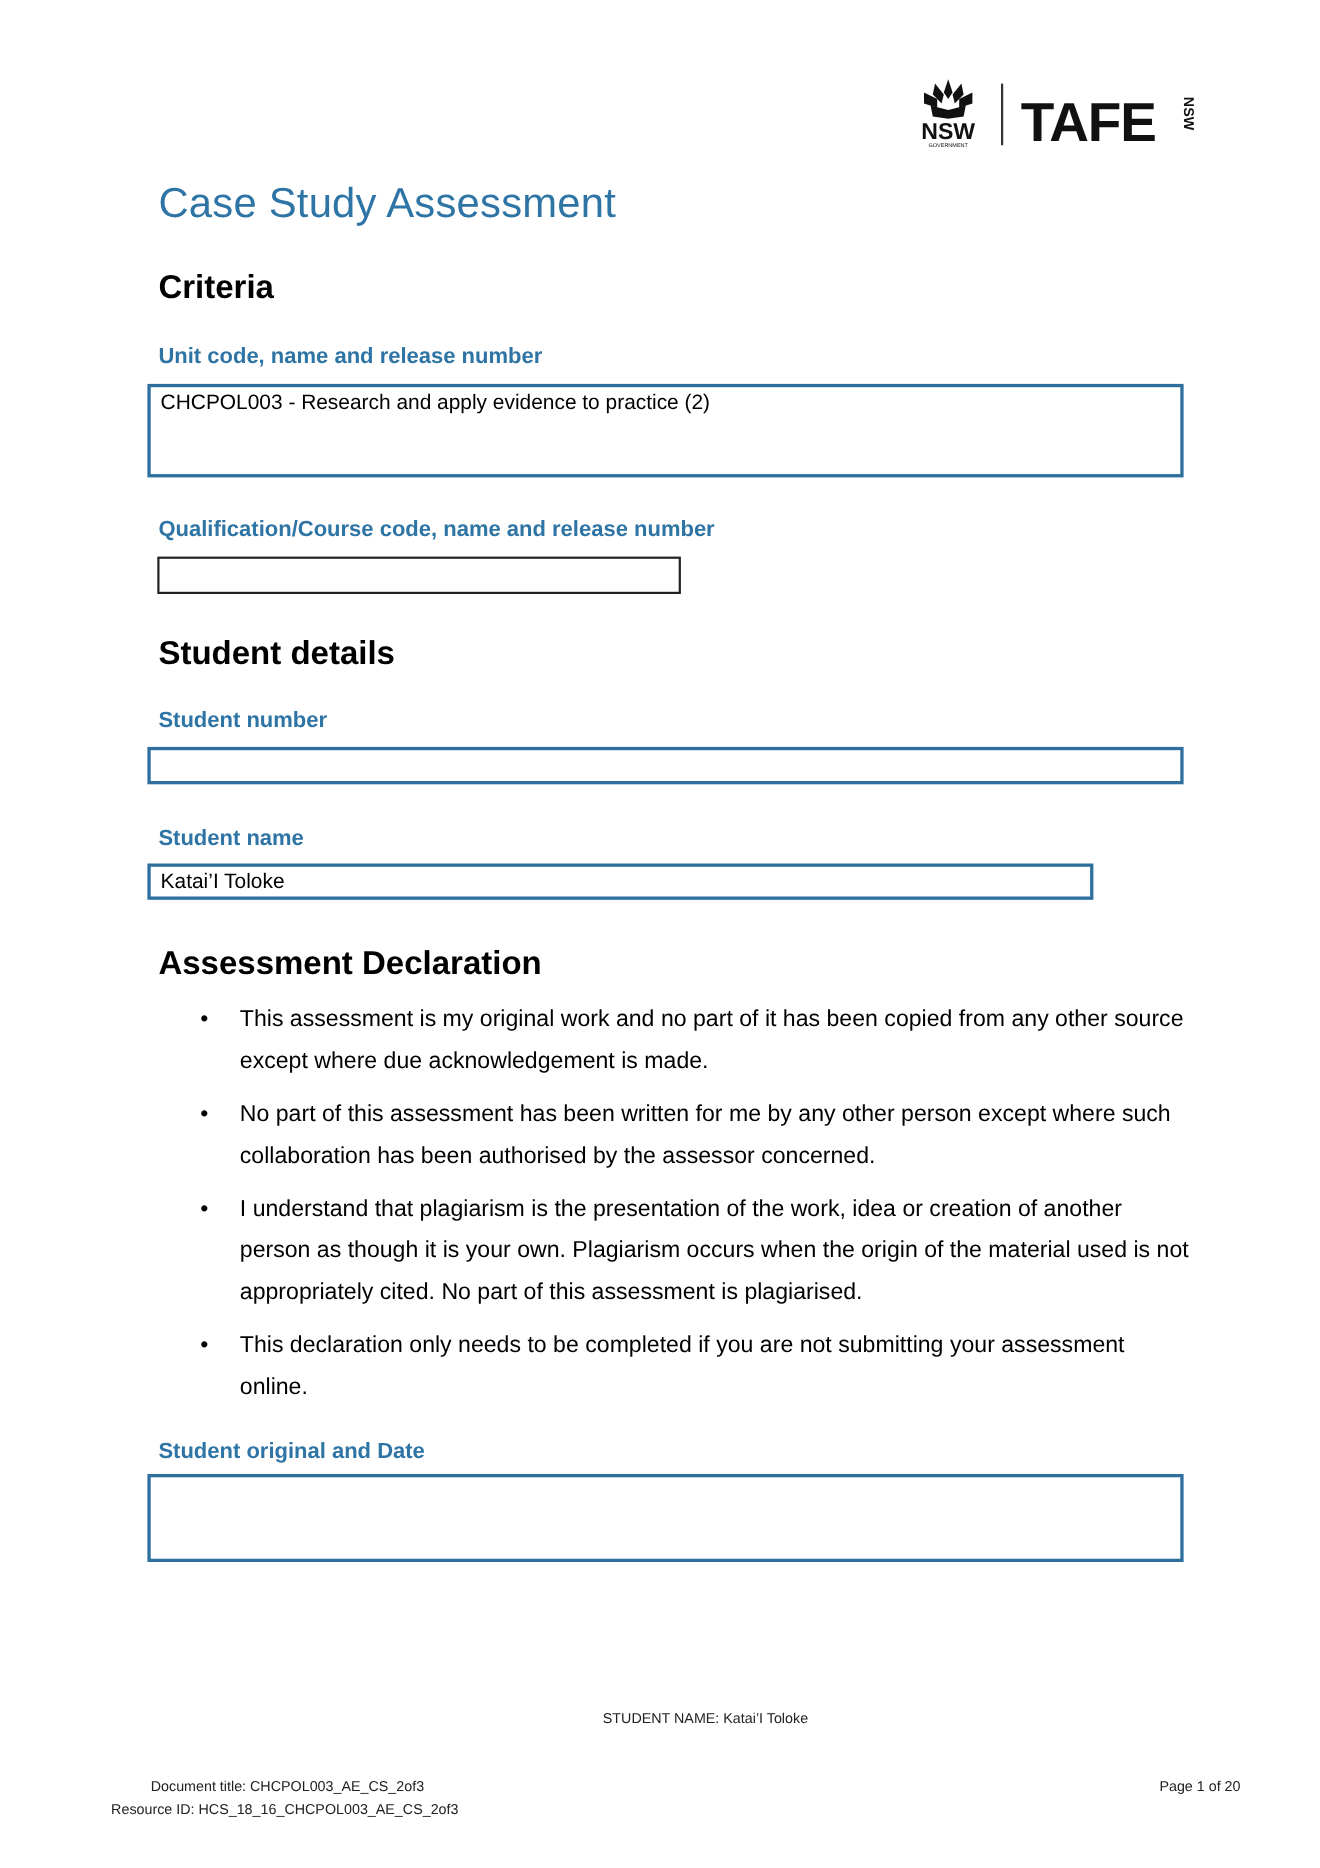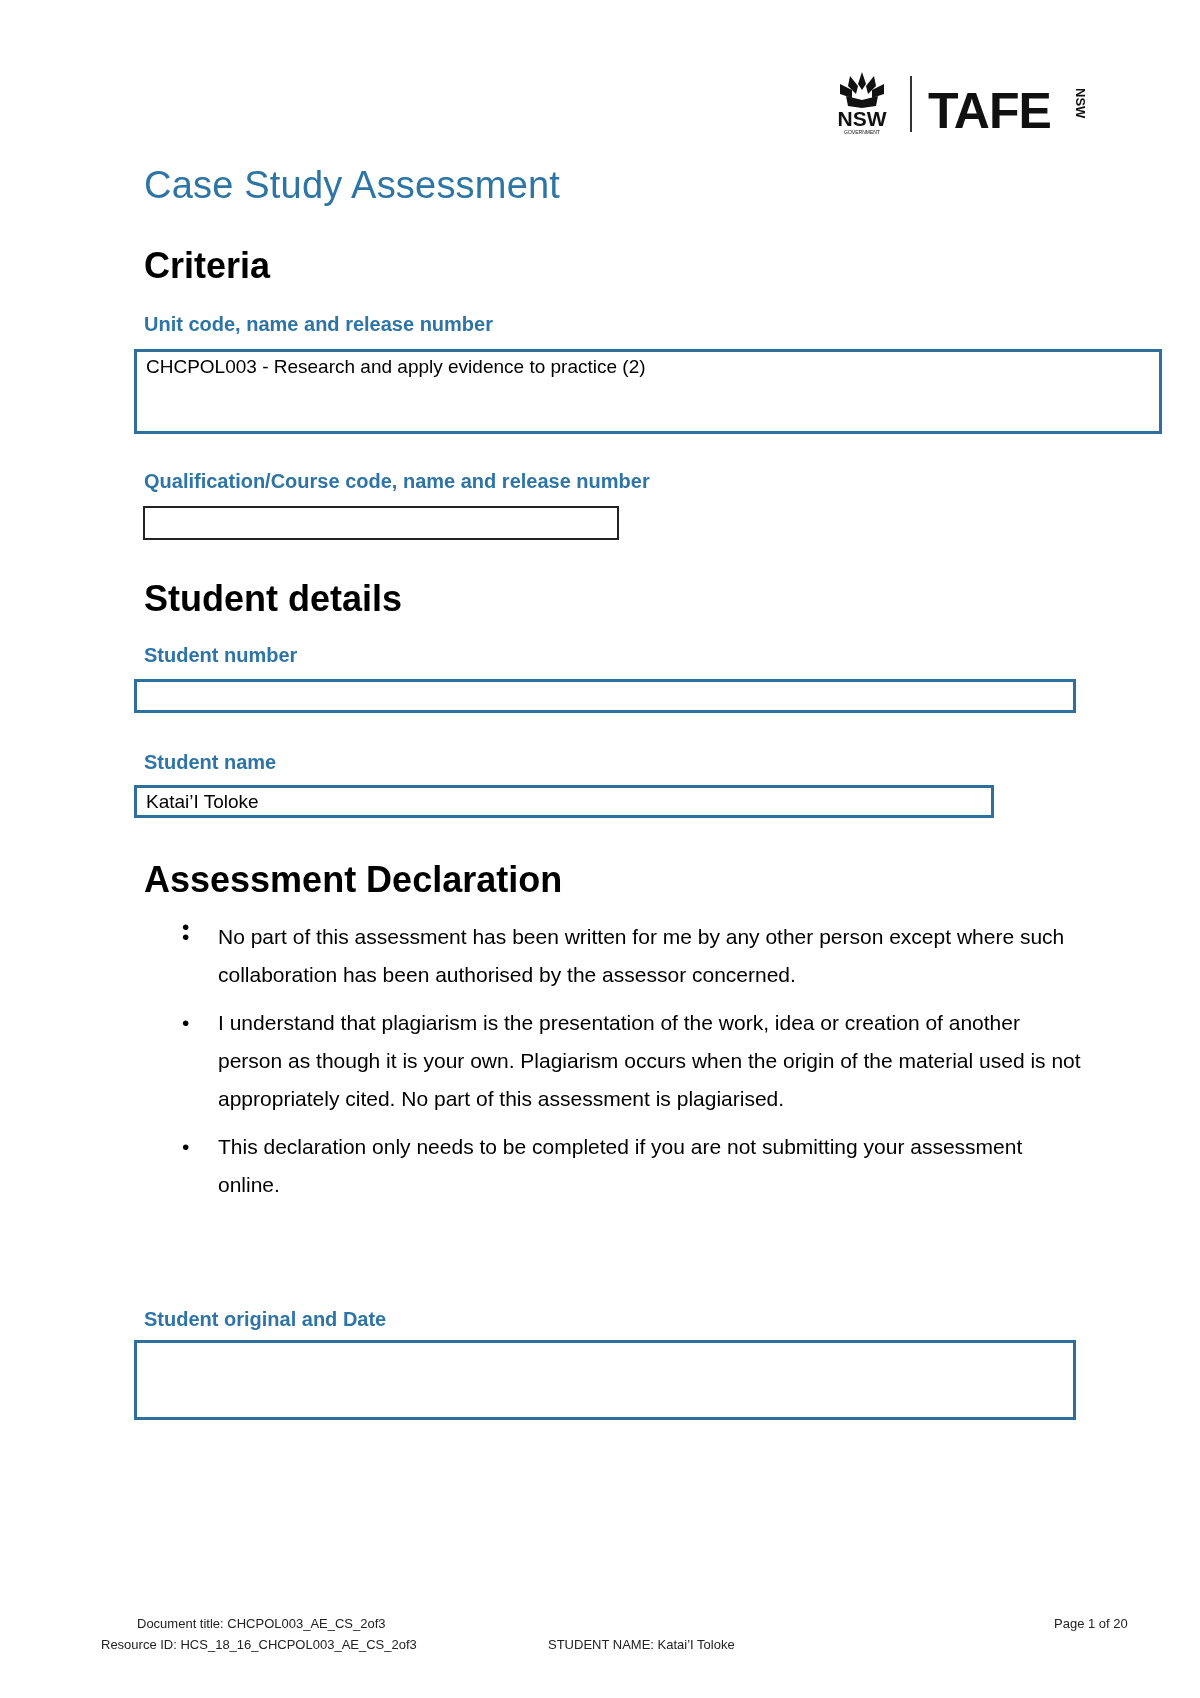--- a/index.html
+++ b/index.html
@@ -1,21 +1,21 @@
 <!DOCTYPE html>
 <html><head>
 <meta charset="utf-8">
 <style>
   html, body { margin: 0; padding: 0; background: #ffffff; }
   body { width: 1200px; height: 1698px; position: relative; overflow: hidden;
          font-family: "Liberation Sans", sans-serif; color: #000; }
   .abs { position: absolute; }
   .logo { left: 832px; top: 70px; width: 262px; height: 66px; }
   .title { left: 144px; top: 164px; font-size: 38px; color: #2e74a5; font-weight: normal; letter-spacing: 0.2px; }
-  .h2 { left: 144px; font-size: 36px; font-weight: bold; color: #000; }
+  .h2 { left: 144px; font-size: 30px; font-weight: bold; color: #000; }
   .label { left: 144px; font-size: 20px; font-weight: bold; color: #2e74a5; }
   .box { border: 3px solid #2e6f9e; box-sizing: border-box; background: #fff; }
   .box-thin { border: 2px solid #222; box-sizing: border-box; background: #fff; }
   .box-text { padding: 4px 9px; font-size: 19px; color: #000; }
   .bullets { left: 144px; top: 908px; width: 940px; font-size: 21px; line-height: 38px; }
   .bullet { position: relative; padding-left: 74px; margin-bottom: 10px; }
   .bullet .dot { position: absolute; left: 38px; top: 0; }
   .footer { font-size: 13px; color: #222; }
 </style>
 </head>
@@ -39,21 +39,21 @@
 
     <text x="96" y="58" font-family="Liberation Sans, sans-serif" font-weight="bold" font-size="50" fill="#111" letter-spacing="-1">TAFE</text>
     <text x="0" y="0" font-family="Liberation Sans, sans-serif" font-weight="bold" font-size="13" fill="#111" transform="translate(244,18) rotate(90)">NSW</text>
   </svg>
 </div>
 
 <div class="abs title">Case Study Assessment</div>
 
 <div class="abs h2" style="top:245px;">Criteria</div>
 <div class="abs label" style="top:313px;text-align:center;">Unit code, name and release number</div>
-<div class="abs box" style="left:134px; top:349px; width:1028px; height:85px;">
+<div class="abs box" style="left:134px; top:349px; width:942px; height:85px;">
   <div class="box-text">CHCPOL003 - Research and apply evidence to practice (2)</div>
 </div>
 
 <div class="abs label" style="top:470px;">Qualification/Course code, name and release number</div>
 <div class="abs box-thin" style="left:143px; top:506px; width:476px; height:34px;">
   <div class="box-text"></div>
 </div>
 
 <div class="abs h2" style="top:578px;">Student details</div>
 <div class="abs label" style="top:644px;">Student number</div>
@@ -63,20 +63,21 @@
 
 <div class="abs label" style="top:751px;">Student name</div>
 <div class="abs box" style="left:134px; top:785px; width:860px; height:33px;">
   <div class="box-text" style="padding-top:3px;">Katai’I Toloke</div>
 </div>
 
 <div class="abs h2" style="top:859px;">Assessment Declaration</div>
 <div class="abs bullets">
   <div class="bullet">
     <span class="dot">•</span>
+    <span>This assessment is my original work and no part of it has been copied from any other source except where due acknowledgement is made.</span>
   </div>
   <div class="bullet">
     <span class="dot">•</span>
     <span>No part of this assessment has been written for me by any other person except where such collaboration has been authorised by the assessor concerned.</span>
   </div>
   <div class="bullet">
     <span class="dot">•</span>
     <span>I understand that plagiarism is the presentation of the work, idea or creation of another person as though it is your own. Plagiarism occurs when the origin of the material used is not appropriately cited. No part of this assessment is plagiarised.</span>
   </div>
   <div class="bullet">
@@ -85,14 +86,14 @@
   </div>
 </div>
 
 <div class="abs label" style="top:1308px;">Student original and Date</div>
 <div class="abs box" style="left:134px; top:1340px; width:942px; height:80px;">
   <div class="box-text"></div>
 </div>
 
 <div class="abs footer" style="left:101px; top:1616px;margin-left:36px;">Document title: CHCPOL003_AE_CS_2of3</div>
 <div class="abs footer" style="left:101px; top:1637px;">Resource ID: HCS_18_16_CHCPOL003_AE_CS_2of3</div>
-<div class="abs footer" style="left:548px; top:1637px;text-align:right;">STUDENT NAME: Katai’I Toloke</div>
+<div class="abs footer" style="left:548px; top:1554px;text-align:right;">STUDENT NAME: Katai’I Toloke</div>
 <div class="abs footer" style="left:1054px; top:1616px;">Page 1 of 20</div>
 
 </body></html>

